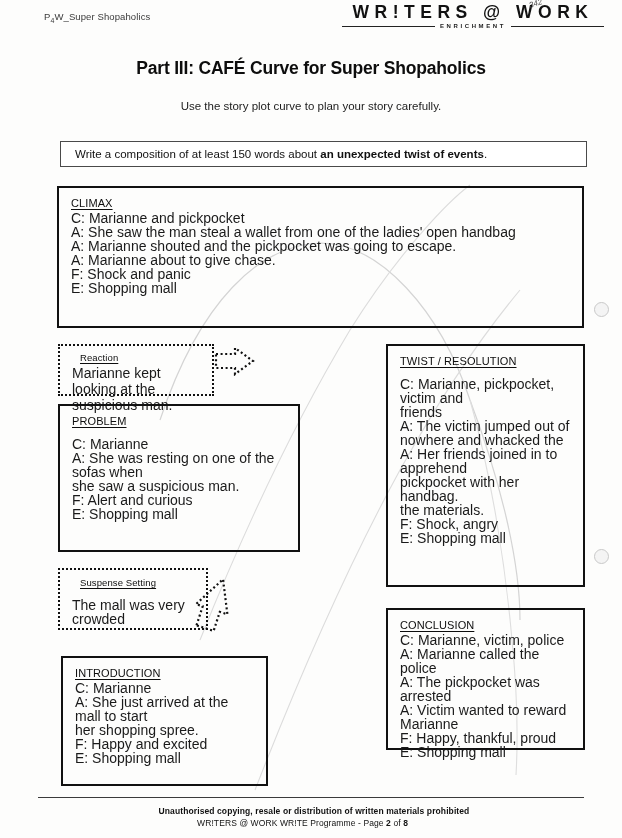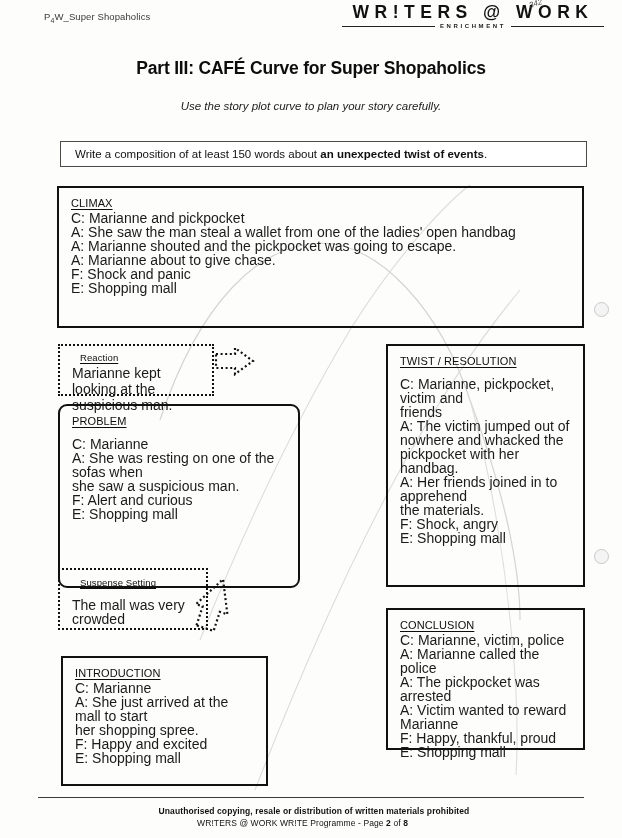--- a/index.html
+++ b/index.html
@@ -86,21 +86,20 @@
     font-weight: bold;
     color: #0d0d0d;
     letter-spacing: -0.2px;
   }
   .subtitle {
     position: absolute;
     left: 0; right: 0;
     top: 100px;
     text-align: center;
     font-size: 11.5px;
-    font-style: italic;
     color: #1c1c1c;
   }
 
   
   .prompt-box {
     position: absolute;
     left: 60px;
     top: 141px;
     width: 527px;
     height: 26px;
@@ -142,21 +141,21 @@
     font-size: 14px;
     line-height: 14px;
     color: #1a1a1a;
   }
   .pbox p.gap { margin-top: 10px; }
   .pbox p.loose { line-height: 16px; }
 
   
   #box-climax   { left: 57px;  top: 186px; width: 527px; height: 142px; }
   #box-reaction { left: 58px;  top: 344px; width: 156px; height: 52px; padding-top: 6px; }
-  #box-problem  { left: 58px;  top: 404px; width: 242px; height: 184px; border-radius: 9px; }
+  #box-problem  { left: 58px;  top: 404px; width: 242px; height: 148px; }
   #box-twist    { left: 386px; top: 344px; width: 199px; height: 243px; }
   #box-suspense { left: 58px;  top: 568px; width: 150px; height: 62px; padding-top: 7px; }
   #box-intro    { left: 61px;  top: 656px; width: 207px; height: 130px; }
   #box-conclusion { left: 386px; top: 608px; width: 199px; height: 142px; }
 
   
   .curves {
     position: absolute;
     inset: 0;
     pointer-events: none;
@@ -265,22 +264,22 @@
     <p>F: Alert and curious</p>
     <p>E: Shopping mall</p>
   </div>
 
   <div class="pbox solid" id="box-twist">
     <h4>TWIST / RESOLUTION</h4>
     <p class="gap">C: Marianne, pickpocket, victim and</p>
     <p>friends</p>
     <p>A: The victim jumped out of</p>
     <p>nowhere and whacked the</p>
+    <p>A: Her friends joined in to apprehend</p>
     <p>pickpocket with her handbag.</p>
-    <p>A: Her friends joined in to apprehend</p>
     <p>the materials.</p>
     <p>F: Shock, angry</p>
     <p>E: Shopping mall</p>
   </div>
 
   <div class="pbox dotted" id="box-suspense">
     <h4 class="small">Suspense Setting</h4>
     <p class="gap">The mall was very crowded</p>
   </div>
 

